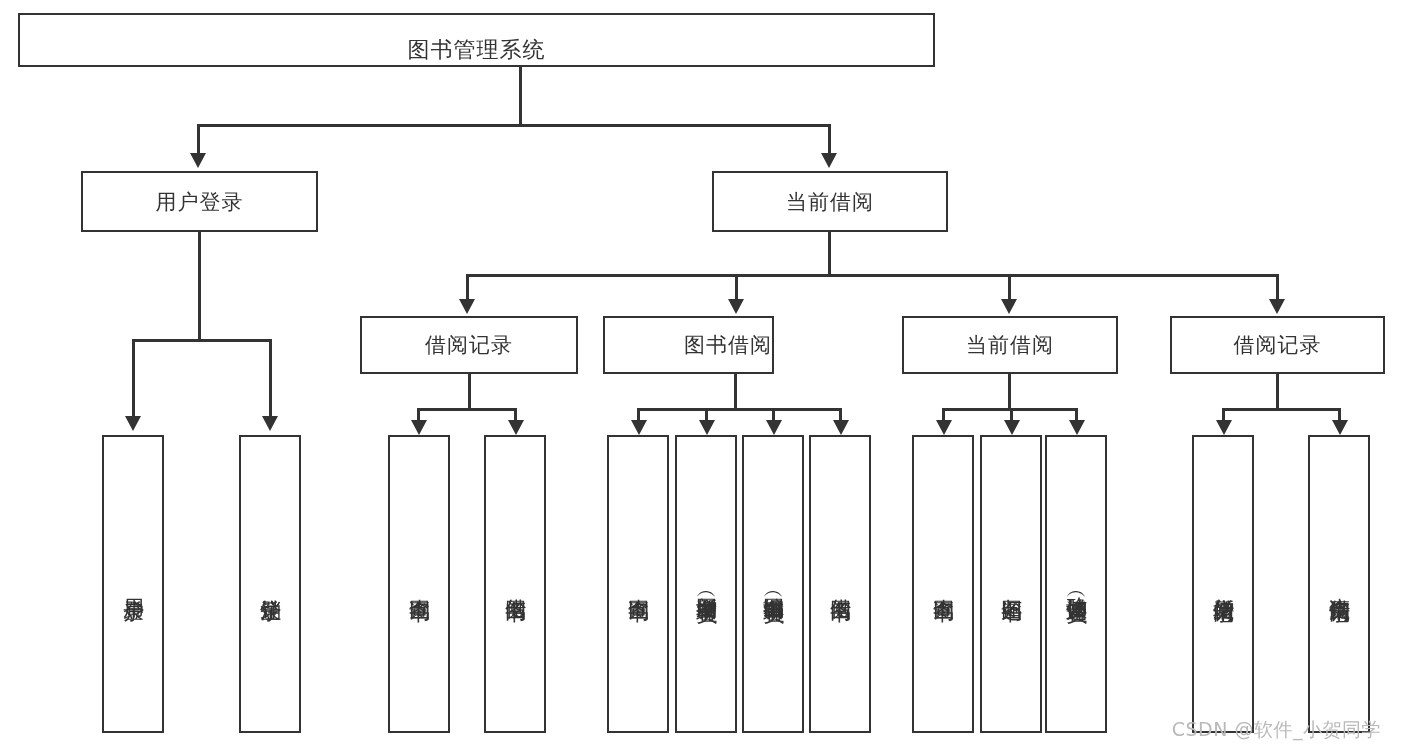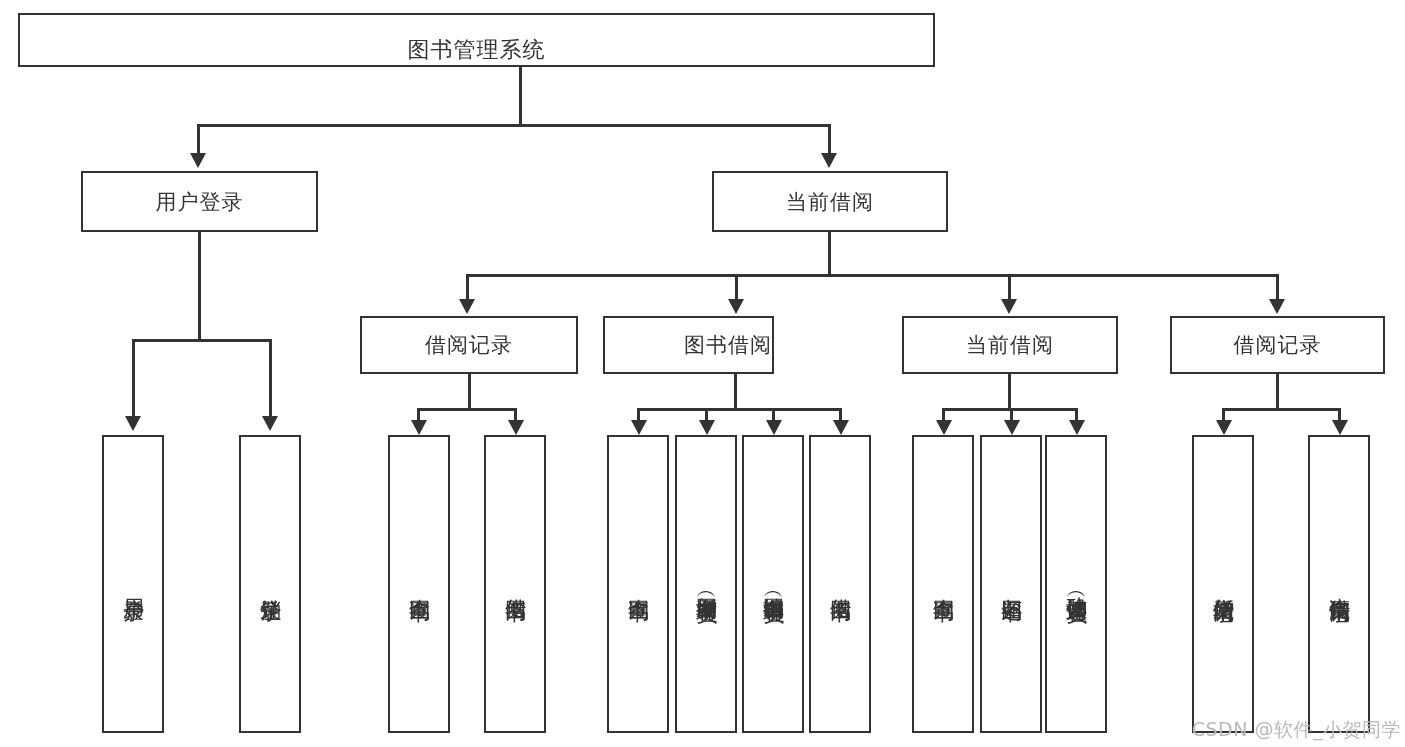--- a/index.html
+++ b/index.html
@@ -35,21 +35,21 @@
   .arrow{
     position:absolute;
     width:0;height:0;
     border-left:8px solid transparent;
     border-right:8px solid transparent;
     border-top:15px solid #333333;
   }
 
   #watermark{
     position:absolute;
-    right:4px;
+    right:24px;
     bottom:4px;
     font-size:19px;
     color:#b9b9b9;
     white-space:nowrap;
     letter-spacing:0.5px;
   }
 </style>
 </head>
 <body>
 

